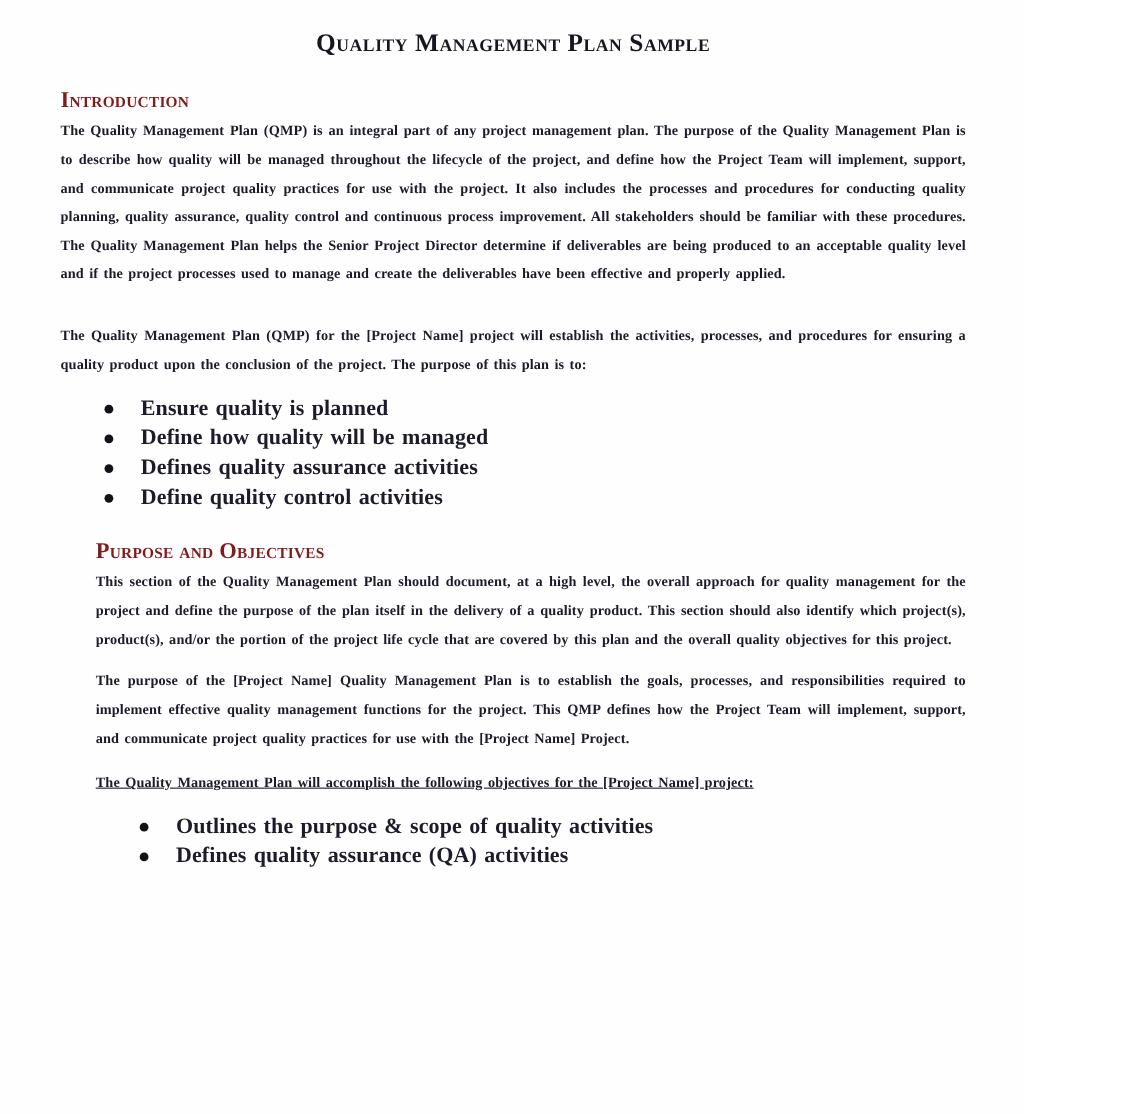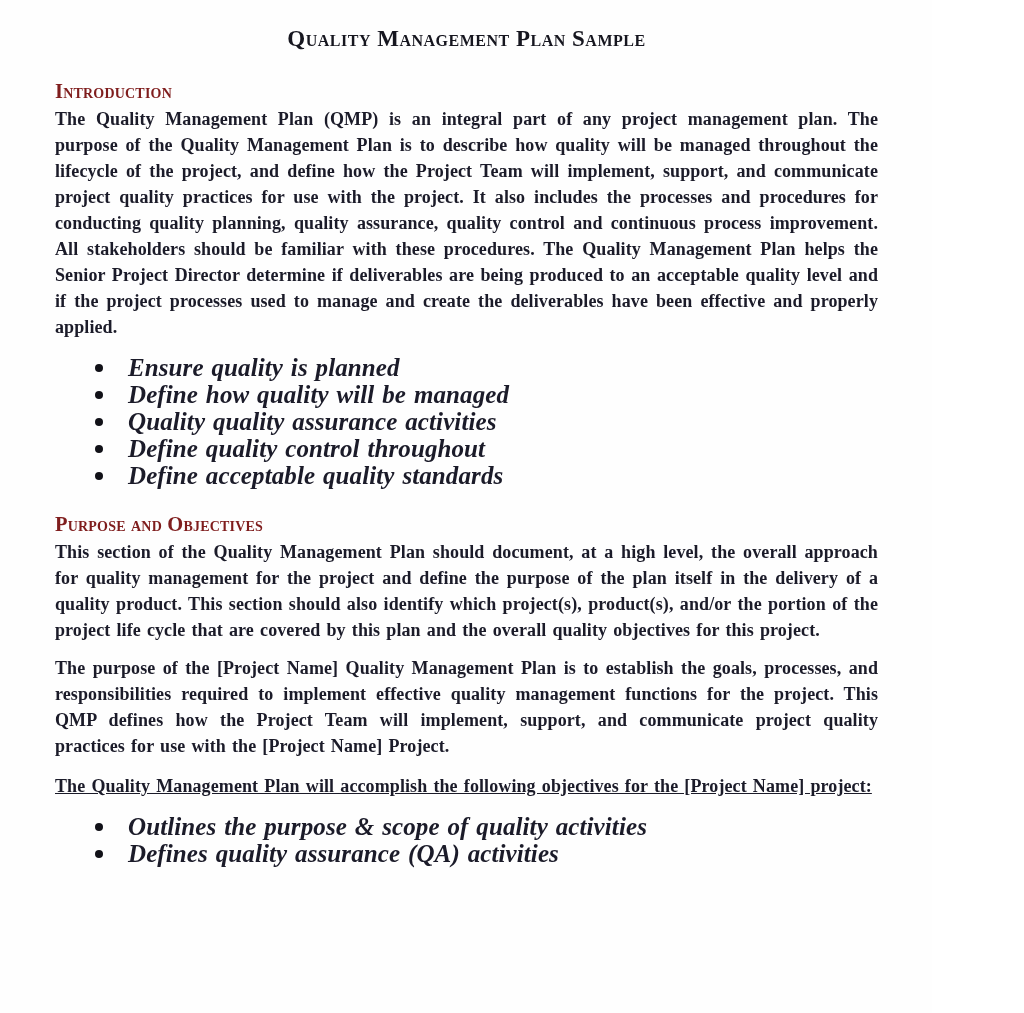--- a/index.html
+++ b/index.html
@@ -36,21 +36,21 @@
   .sec-heading {
     font-variant: small-caps;
     font-weight: 700;
     font-size: 20.5px;
     letter-spacing: 0.2px;
     color: #7f1d1d;
     margin-bottom: 3px;
   }
 
   .para {
-    font-size: 18px;
+    font-size: 13px;
     font-weight: 700;
     line-height: 26px;
     text-align: justify;
     word-spacing: 1.5px;
     letter-spacing: 0.1px;
   }
 
   .para.gap-lg { margin-top: 30px; }
   .para.gap-md { margin-top: 14px; text-decoration: underline; }
   .para.gap-sm { margin-top: 12px; }
@@ -58,60 +58,59 @@
 
   ul.bullets {
     list-style: none;
     margin: 14px 0 16px 0;
     padding-left: 40px;
   }
 
   ul.bullets li {
     position: relative;
     padding-left: 33px;
-    font-size: 25px;
+    font-size: 20px;
     font-weight: 700;
     line-height: 27px;
     word-spacing: 1.5px;
     letter-spacing: 0.1px;
-    font-style: italic;
   }
 
   ul.bullets li::before {
     content: "";
     position: absolute;
     left: 0;
     top: 10px;
     width: 8px;
     height: 8px;
     border-radius: 50%;
     background: #111118;
   }
 
-  .section-purpose { margin-top: 24px; }
+  .section-purpose { margin-top: 24px; margin-left: 32px; }
 </style>
 </head>
 <body>
 
 <div class="page">
 
   <h1 class="doc-title">Quality Management Plan Sample</h1>
 
   <section class="section-introduction">
     <h2 class="sec-heading">Introduction</h2>
 
     <p class="para">The Quality Management  Plan (QMP) is an integral  part of any project management  plan.  The purpose  of the Quality Management  Plan is to describe how quality will be managed  throughout  the lifecycle of the project,  and define how the Project Team will implement,  support,  and communicate project  quality practices for use with the project.  It also includes the processes and procedures  for conducting  quality planning, quality assurance,  quality control and continuous process improvement.  All stakeholders  should be familiar with these procedures.  The Quality Management Plan helps the Senior Project  Director  determine  if deliverables  are being produced  to an acceptable  quality level and if the project  processes  used to manage  and create  the deliverables have been effective and properly applied.</p>
 
+    <p class="para gap-lg">The Quality Management Plan (QMP) for the [Project Name] project will establish the activities, processes,  and procedures  for ensuring  a quality product  upon the  conclusion  of the project.  The purpose  of this plan is to:</p>
 
     <ul class="bullets">
       <li>Ensure  quality is planned</li>
       <li>Define how  quality will be managed</li>
-      <li>Quality quality assurance  activities</li>
-      <li>Define quality control  throughout</li>
-      <li>Define acceptable  quality standards</li>
+      <li>Defines quality assurance  activities</li>
+      <li>Define quality control  activities</li>
     </ul>
   </section>
 
   <section class="section-purpose">
     <h2 class="sec-heading">Purpose and Objectives</h2>
 
     <p class="para">This section of the  Quality Management  Plan should document,  at a high level, the  overall approach for quality management  for the  project  and define  the purpose  of the plan itself in the  delivery of a quality product.  This section should also identify which project(s),  product(s),  and/or  the  portion  of the project  life cycle that  are  covered  by this plan and the  overall quality objectives  for this project.</p>
 
     <p class="para gap-sm">The purpose of the [Project Name] Quality Management Plan is to  establish the goals, processes, and responsibilities  required  to implement  effective  quality management  functions for the  project. This QMP defines  how  the  Project  Team  will implement,  support,  and  communicate  project  quality practices for use with the [Project Name]  Project.</p>
 

